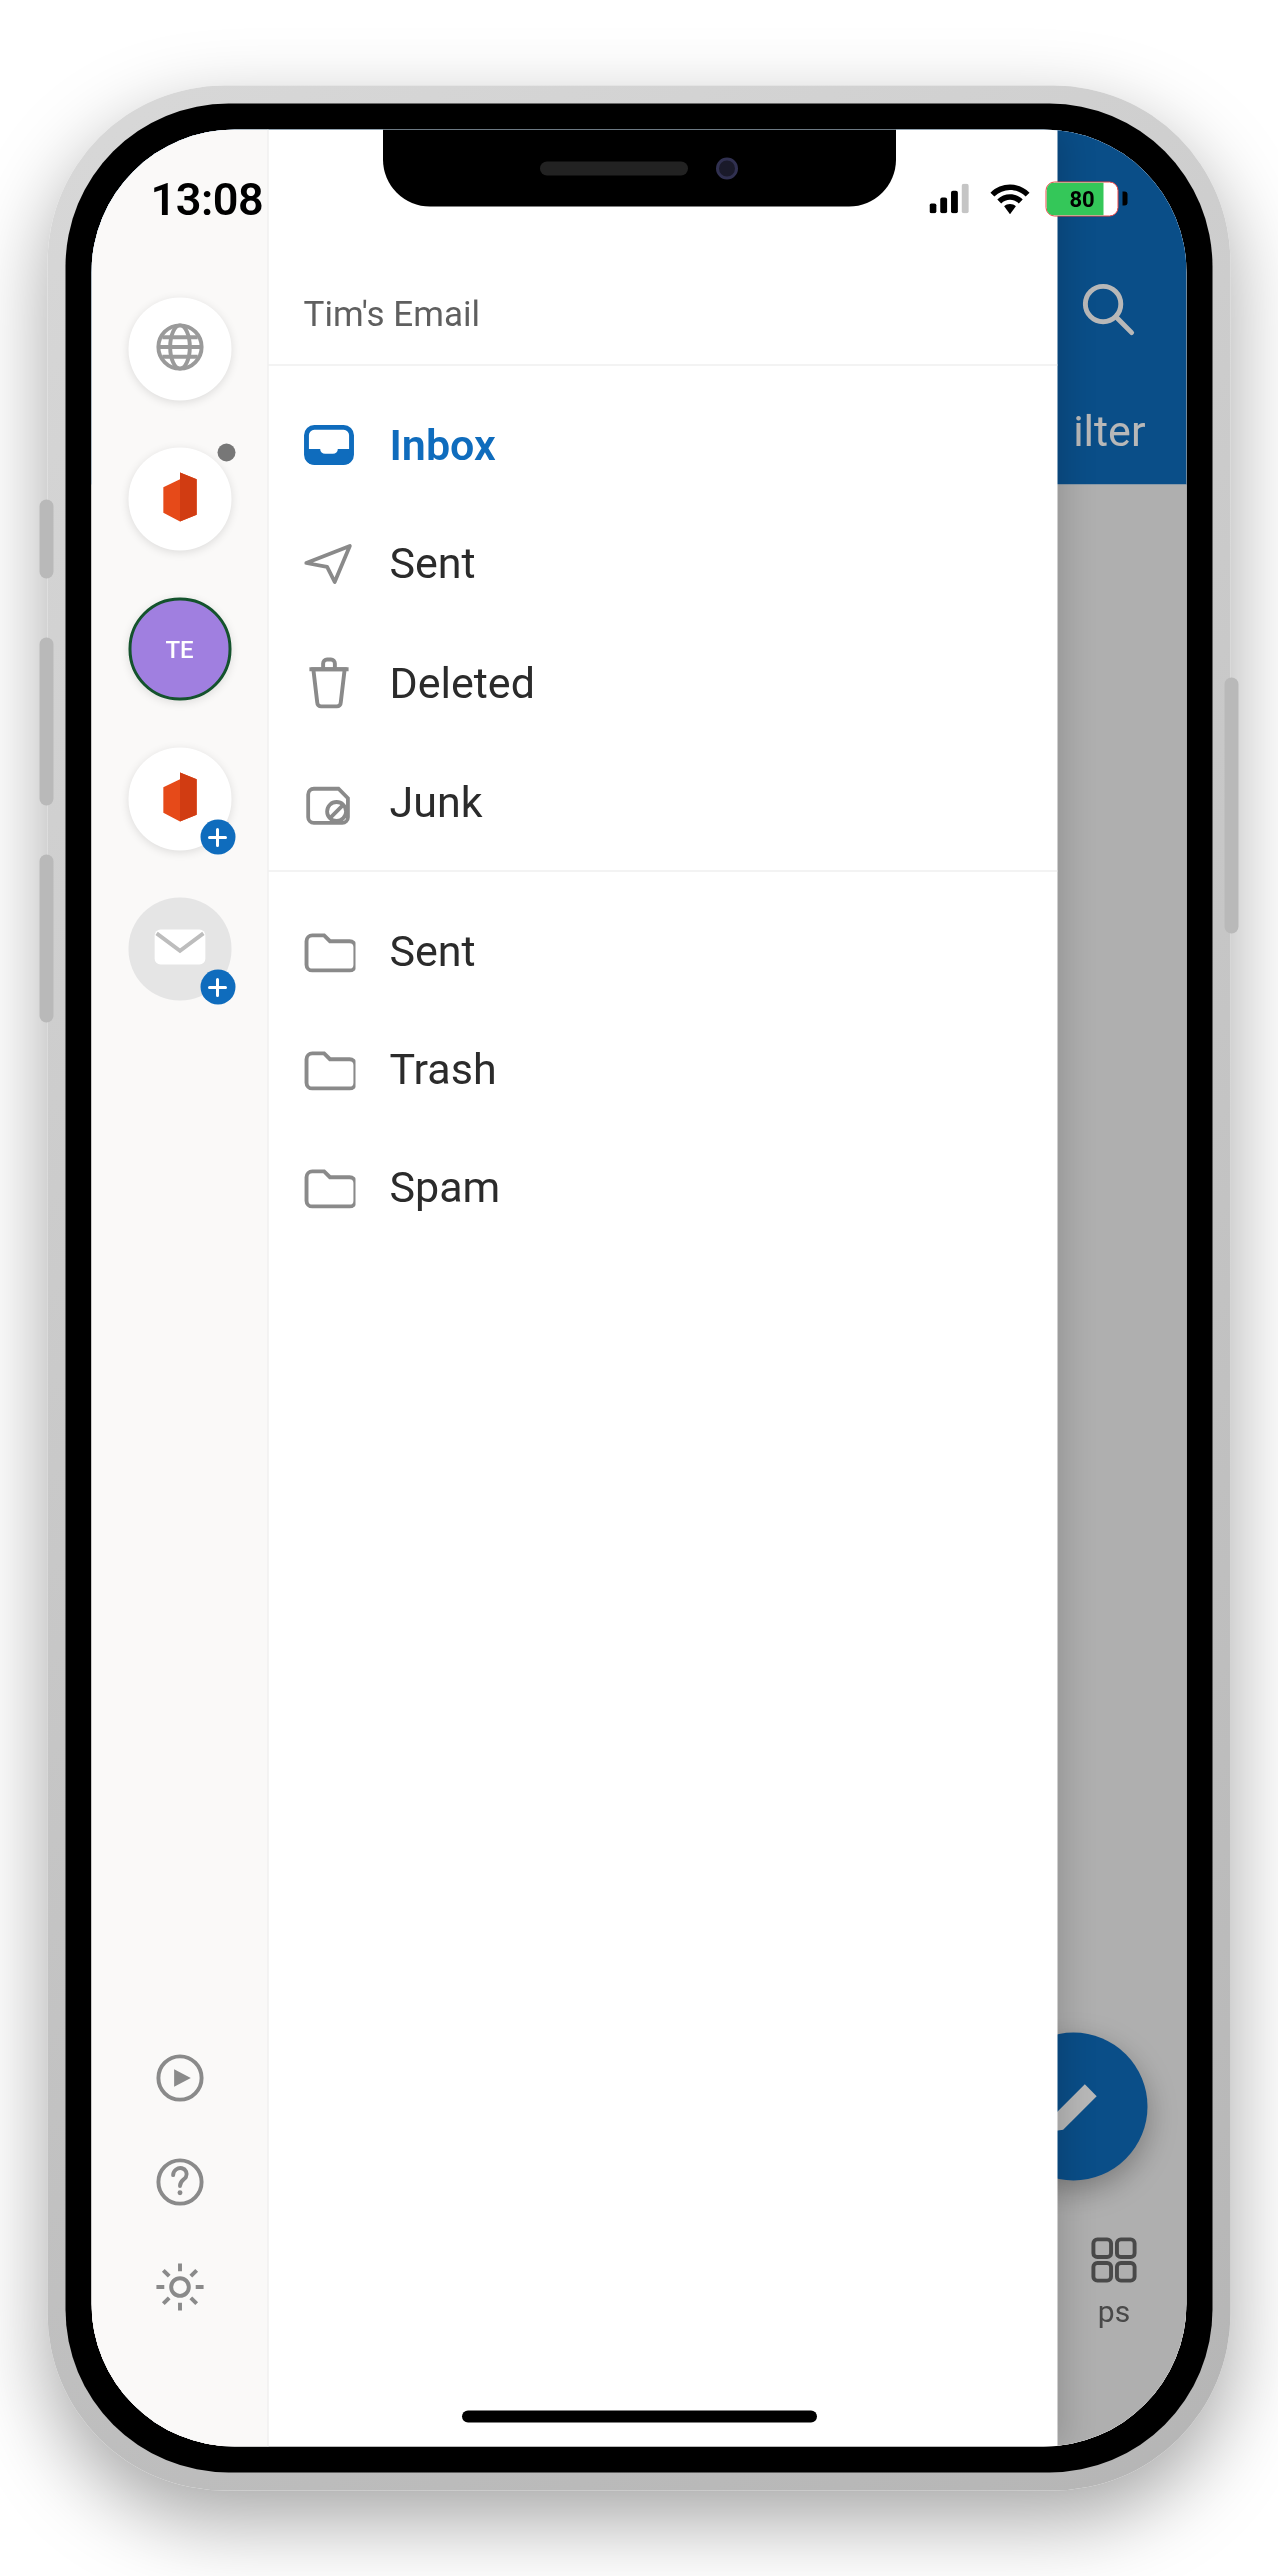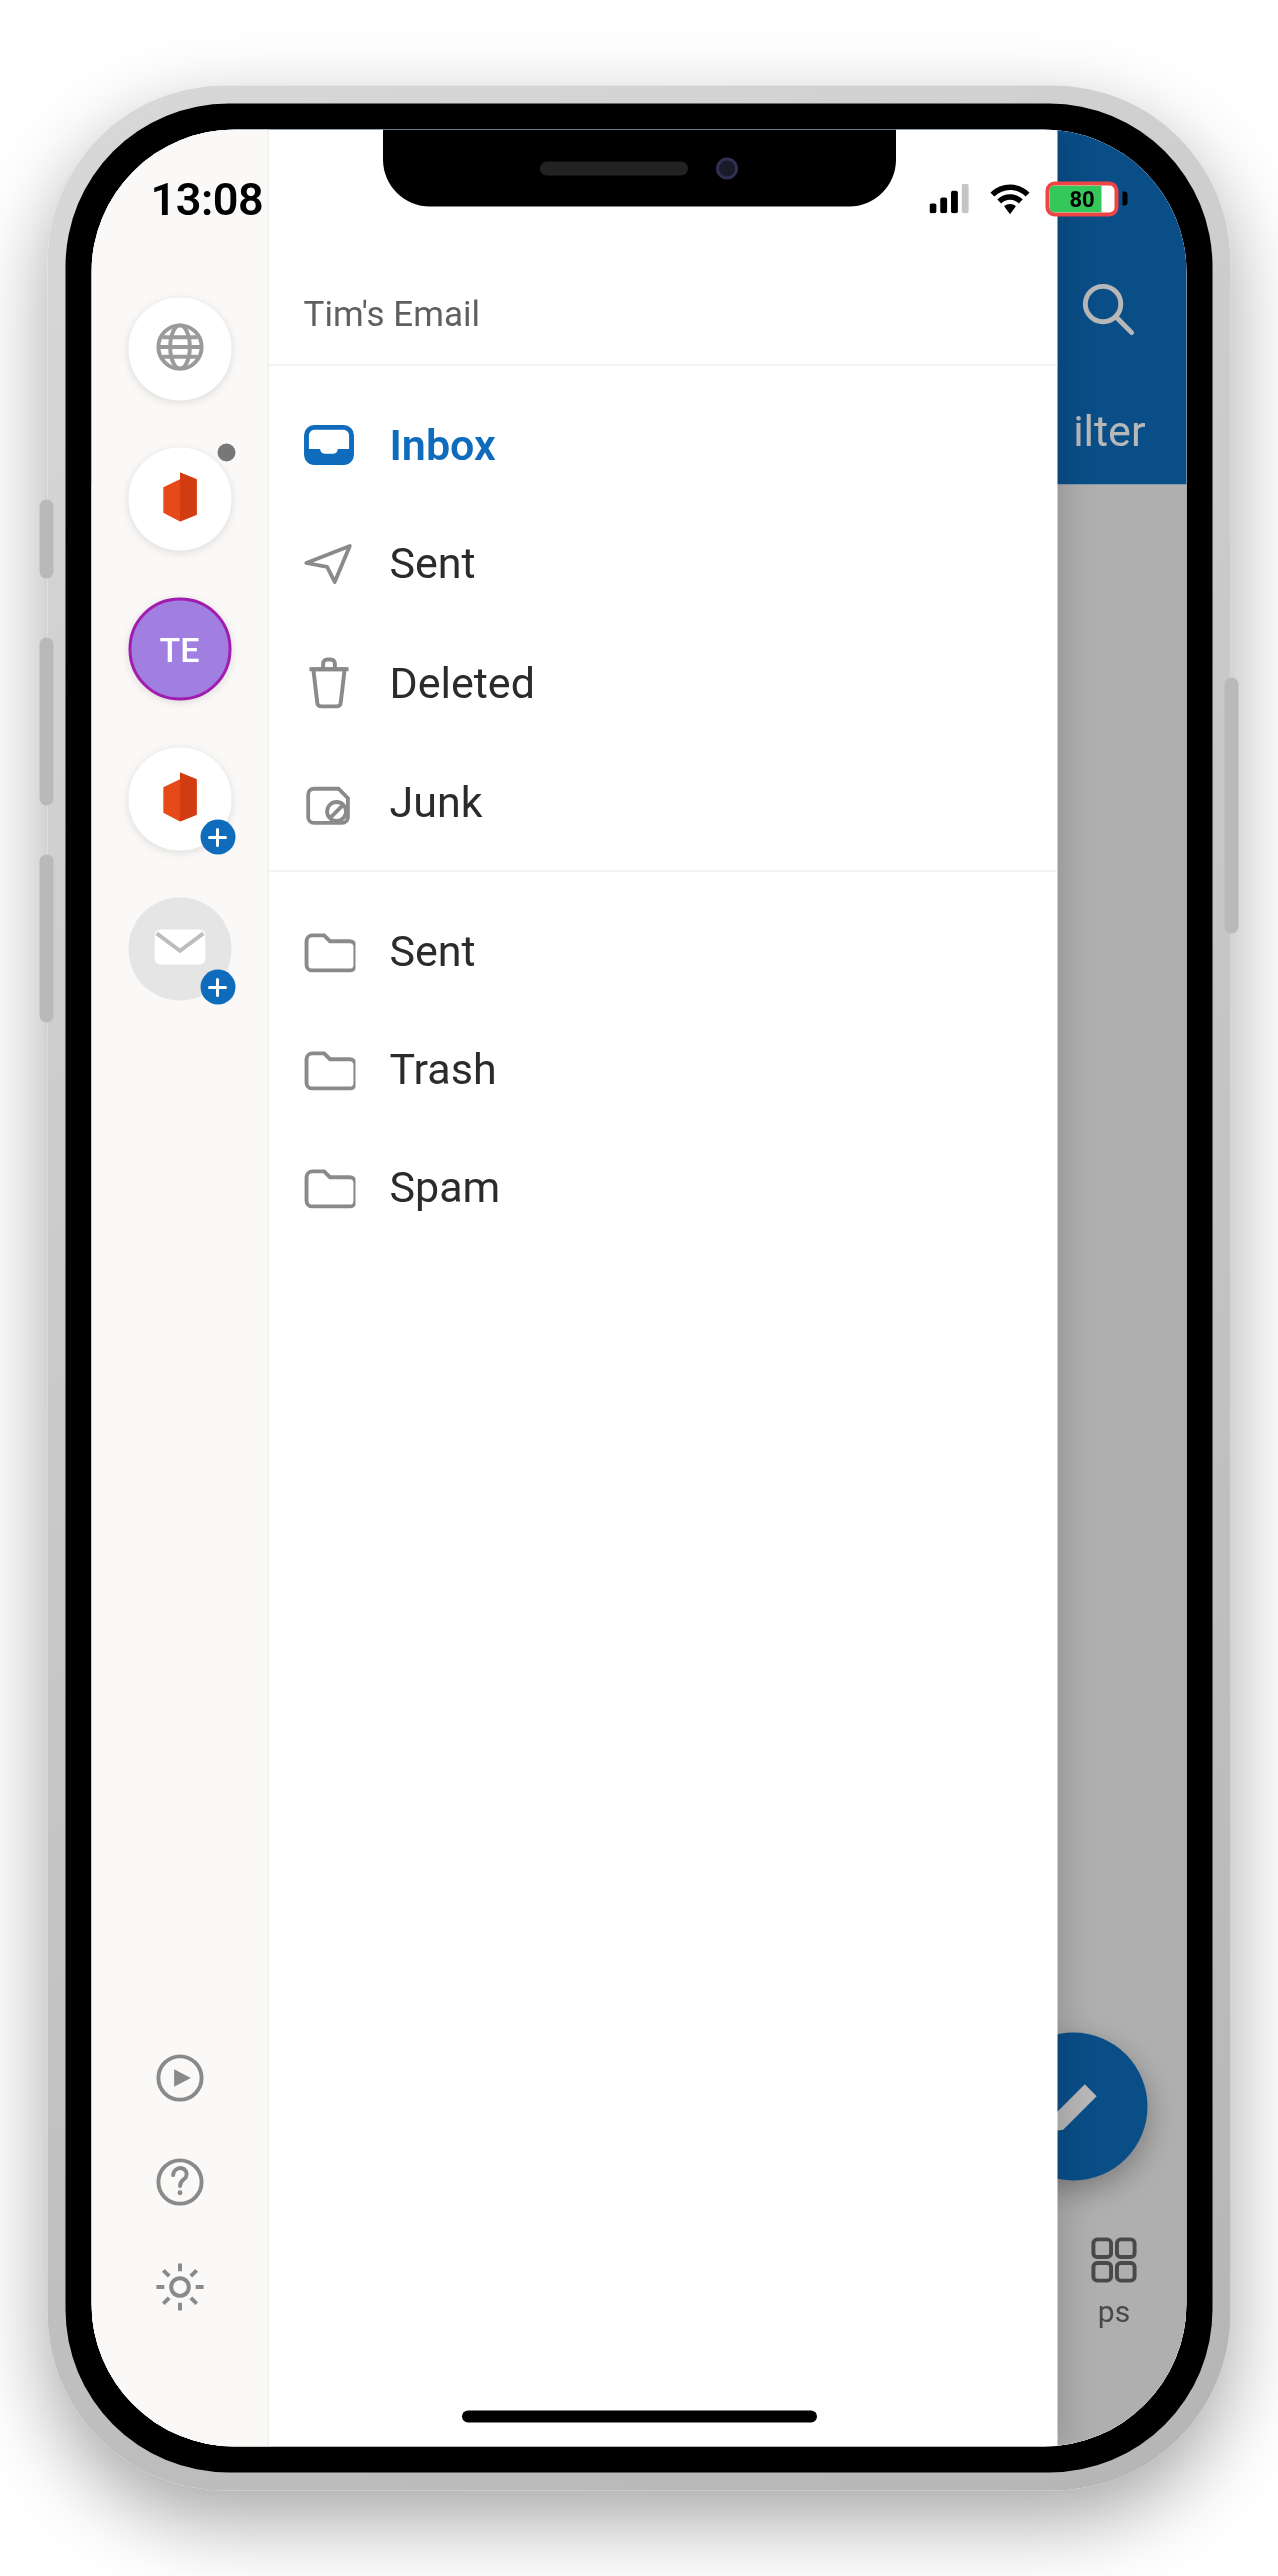--- a/index.html
+++ b/index.html
@@ -95,21 +95,21 @@
     display: flex;
     align-items: center;
     gap: 14px;
   }
   .statusbar .right svg { display: block; }
   .battery {
     display: flex; align-items: center; gap: 4px;
   }
   .battery-body {
     width: 73px; height: 35px;
-    border: 4px solid #ef4444; border-radius: 9px;
+    border: 1px solid #ef4444; border-radius: 9px;
     position: relative;
     overflow: hidden;
     background: #fff;
   }
   .battery-fill {
     position:absolute; left:0; top:0; bottom:0;
     width: 80%;
     background: #34c759;
   }
   .battery-text {
@@ -188,24 +188,24 @@
   }
   .account-circle {
     width: 103px; height:103px; border-radius:51px;
     background:#fff;
     display:flex; align-items:center; justify-content:center;
     box-shadow: 0 2px 10px rgba(0,0,0,0.12);
     position: relative;
     cursor:pointer;
   }
   .account-circle.selected {
-    border: 3px solid #a21caf;
+    border: 3px solid #14532d;
     background: #a07fe0;
     color:#fff;
-    font-size:34px;
+    font-size:24px;
     font-weight:500;
   }
   .account-circle.add-mail {
     background:#e5e5e5;
     box-shadow:none;
   }
   .notif-dot {
     position:absolute; top:-4px; right:-4px;
     width:18px;height:18px;border-radius:9px;background:#777;
   }

